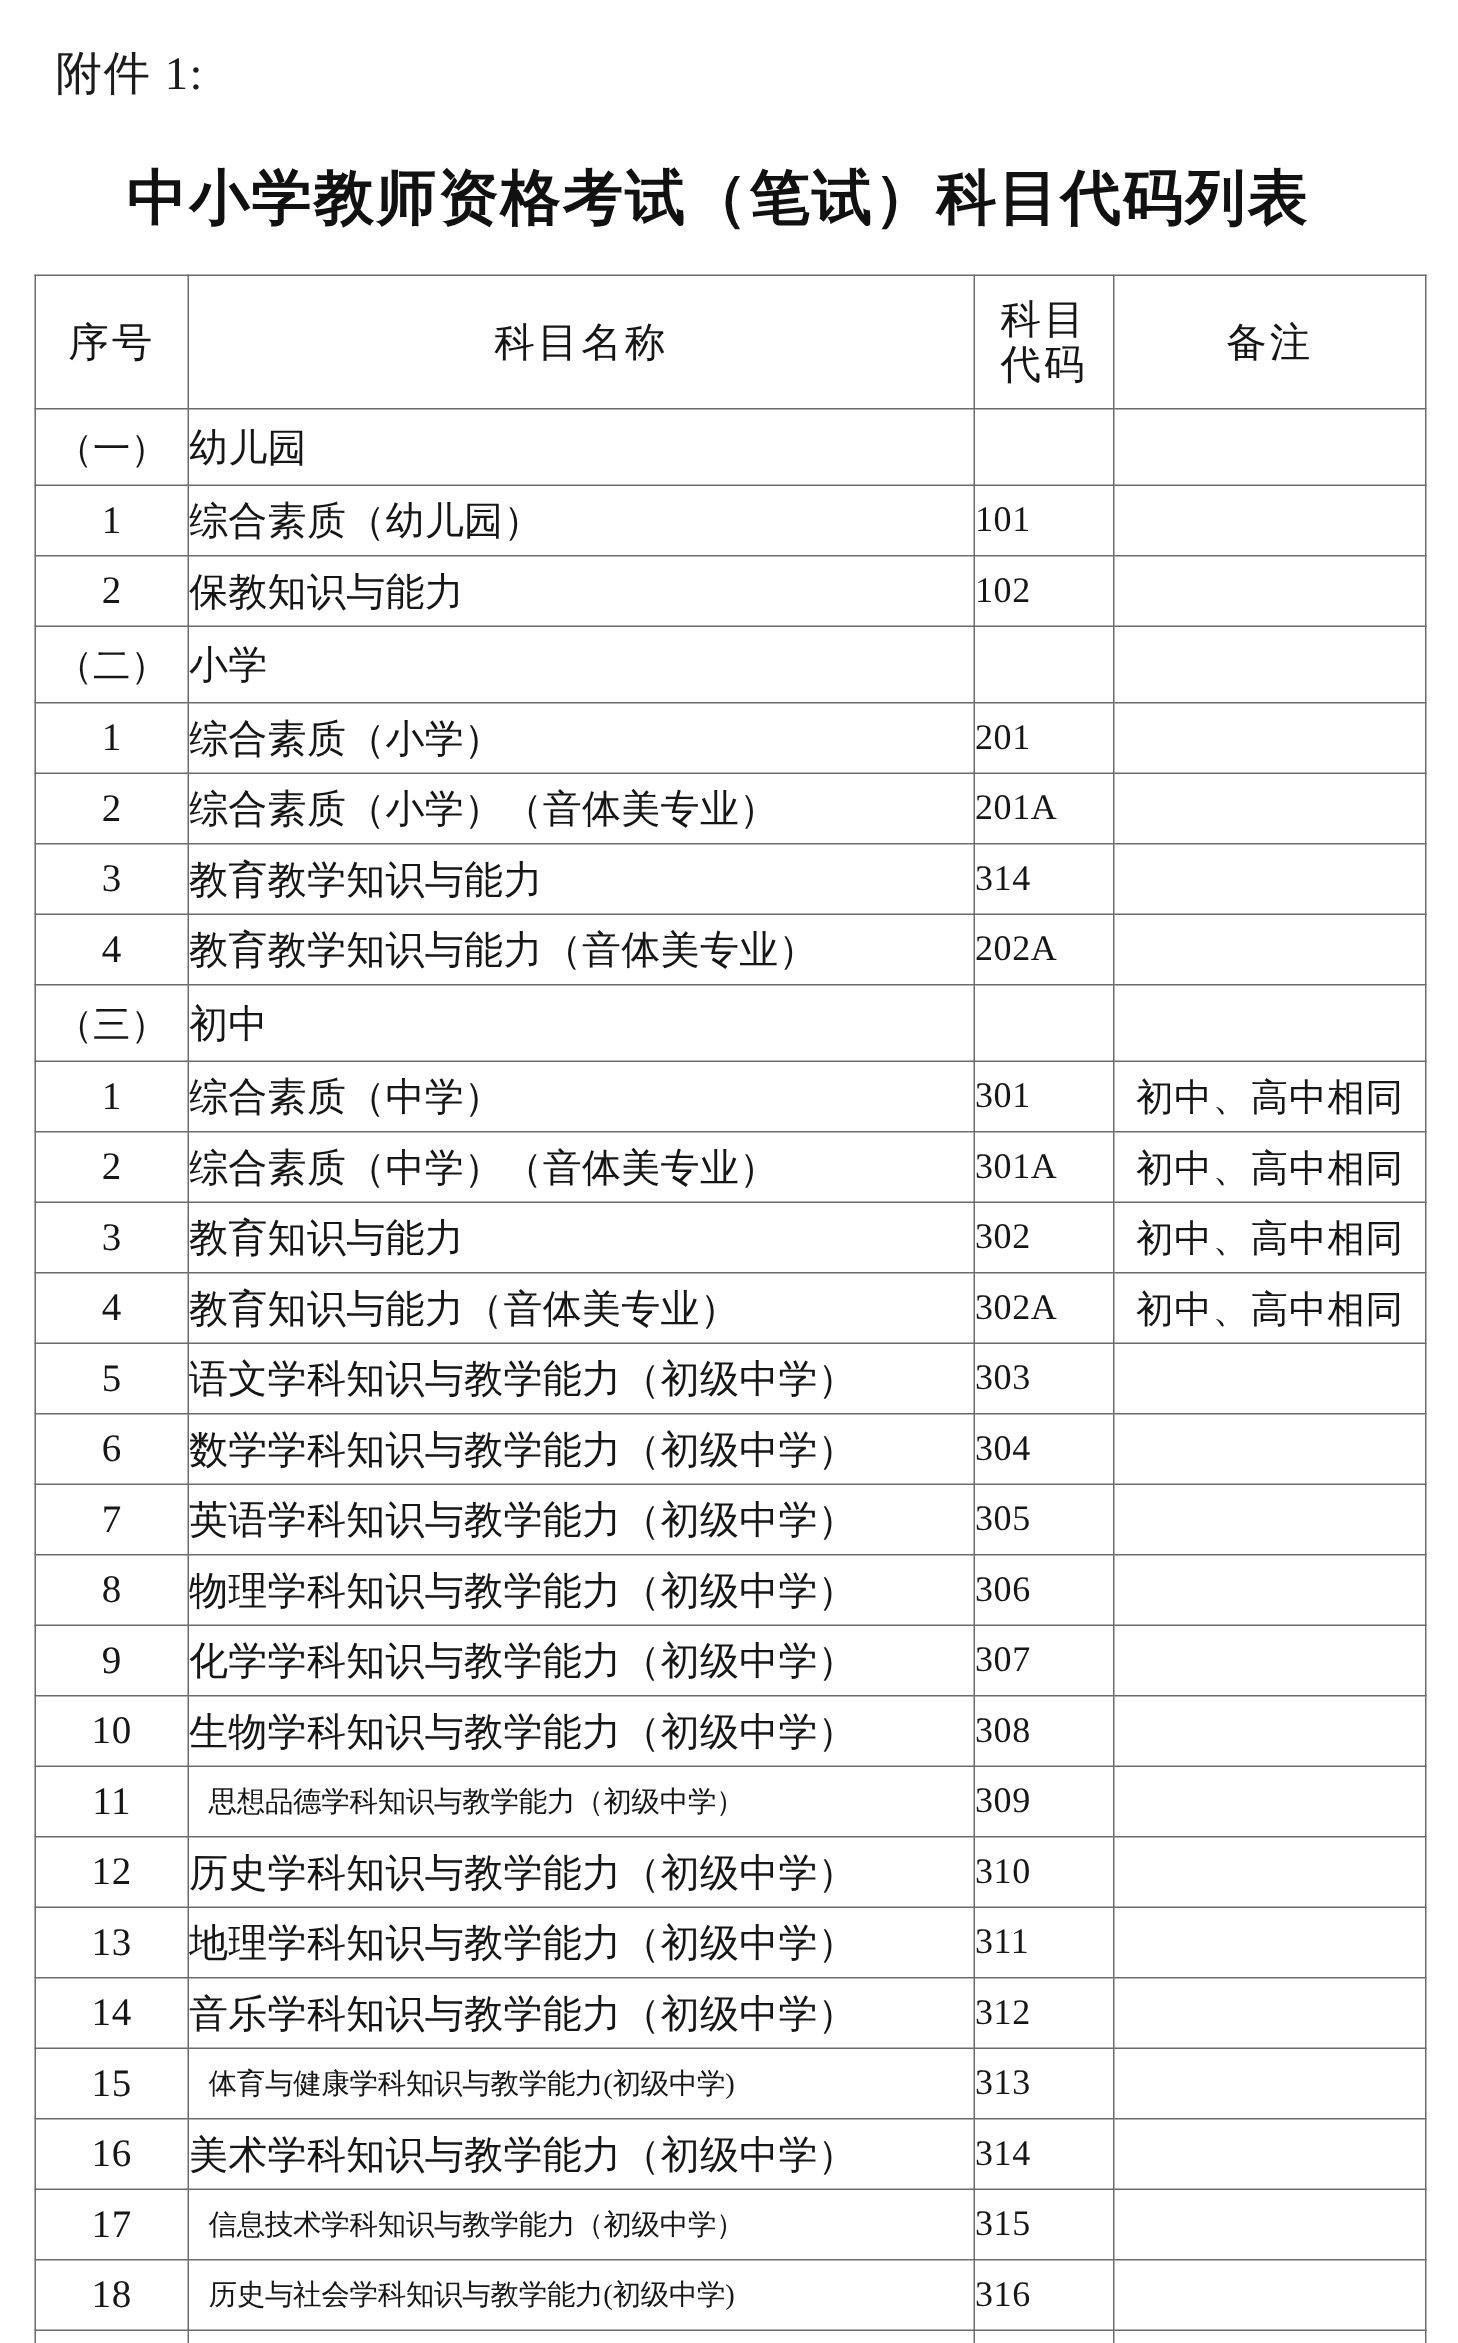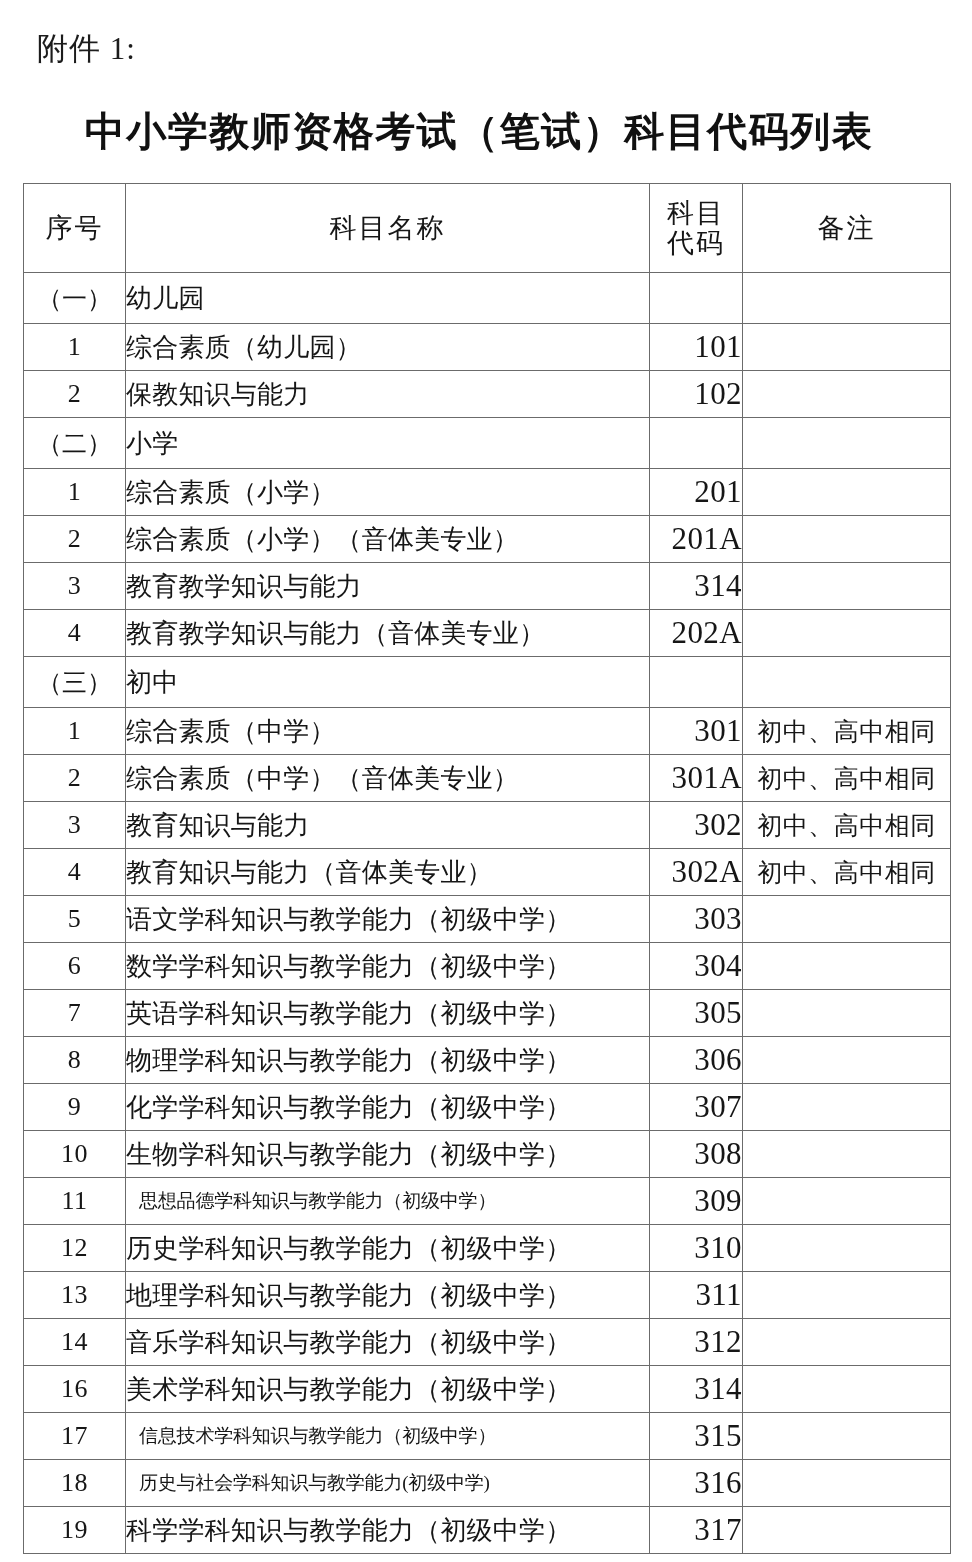--- a/index.html
+++ b/index.html
@@ -99,23 +99,23 @@
     letter-spacing: 0.2px;
     white-space: nowrap;
     margin-left: 42px;
   }
   td.cell-name.tight {
     font-size: 19px;
     letter-spacing: -0.2px;
     padding-left: 13px;
   }
   td.cell-code {
-    text-align: right;
-    vertical-align: middle;
-    font-size: 31px;
+    text-align: left;
+    vertical-align: middle;
+    font-size: 24px;
     letter-spacing: 0.4px;
   }
   td.cell-note {
     text-align: center;
     vertical-align: middle;
     font-size: 25px;
     letter-spacing: 0.5px;
     white-space: nowrap;
   }
 </style>
@@ -279,20 +279,26 @@
           <td class="cell-code">311</td>
           <td class="cell-note"></td>
         </tr>
         <tr class="data-row">
           <td class="cell-seq">14</td>
           <td class="cell-name">音乐学科知识与教学能力（初级中学）</td>
           <td class="cell-code">312</td>
           <td class="cell-note"></td>
         </tr>
         <tr class="data-row">
+          <td class="cell-seq">15</td>
+          <td class="cell-name tight">体育与健康学科知识与教学能力(初级中学)</td>
+          <td class="cell-code">313</td>
+          <td class="cell-note"></td>
+        </tr>
+        <tr class="data-row">
           <td class="cell-seq">16</td>
           <td class="cell-name">美术学科知识与教学能力（初级中学）</td>
           <td class="cell-code">314</td>
           <td class="cell-note"></td>
         </tr>
         <tr class="data-row">
           <td class="cell-seq">17</td>
           <td class="cell-name tight">信息技术学科知识与教学能力（初级中学）</td>
           <td class="cell-code">315</td>
           <td class="cell-note"></td>

